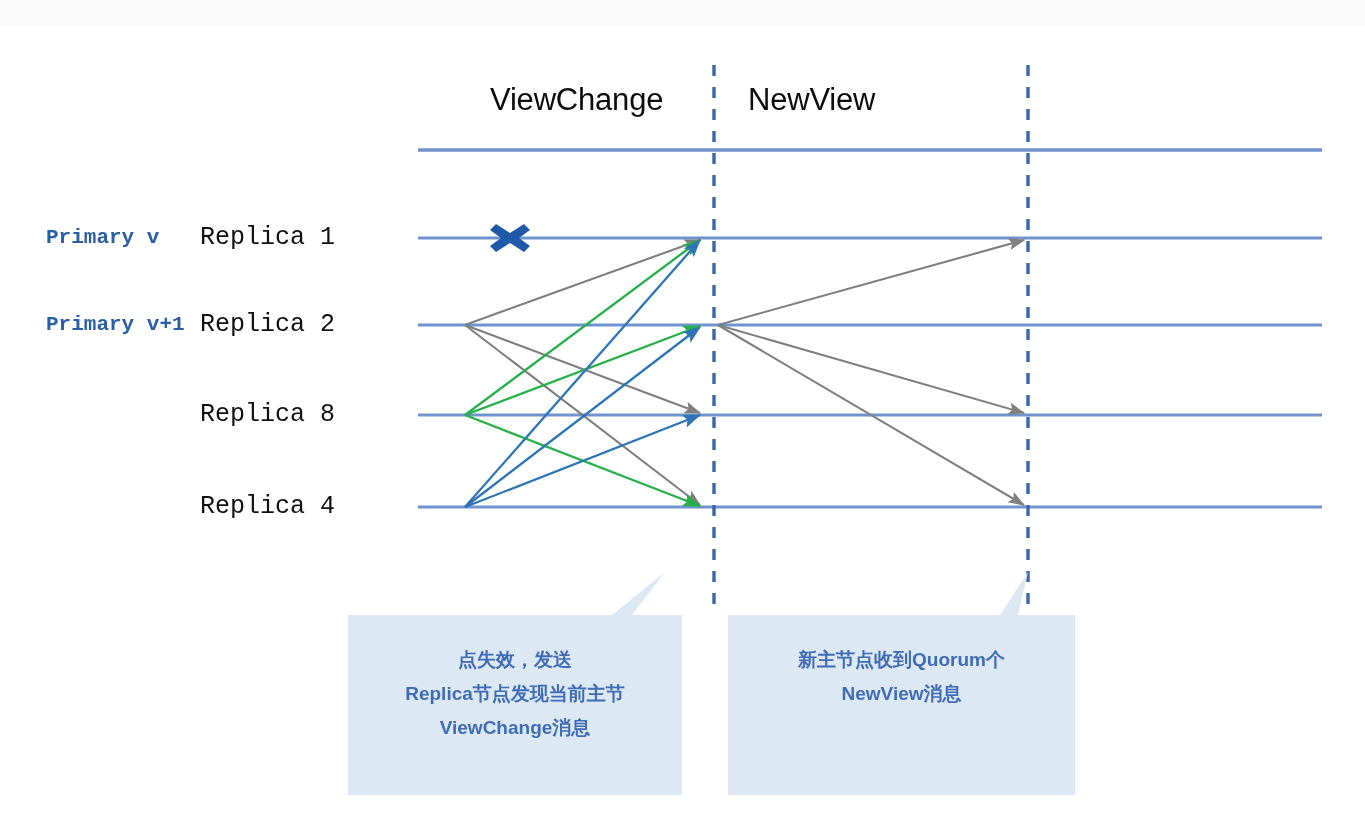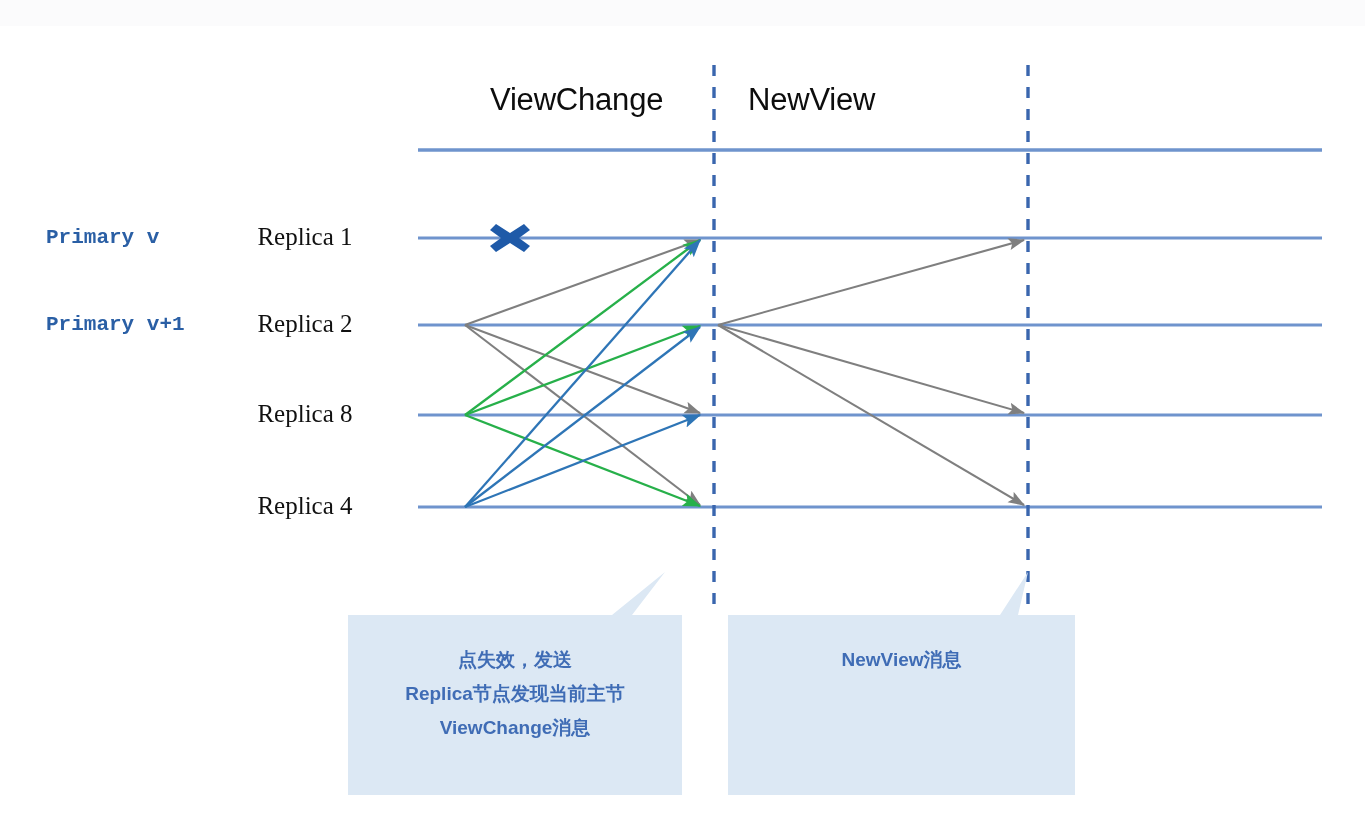--- a/index.html
+++ b/index.html
@@ -51,22 +51,22 @@
     color: #2a5fa5;
     font-weight: bold;
     white-space: nowrap;
     font-family: Liberation Mono, monospace;
   }
   .replica-label {
     position: absolute;
     font-size: 25px;
     color: #111111;
     white-space: nowrap;
-    text-align: center;
-    font-family: Liberation Serif, serif;
+    text-align: left;
+    font-family: Liberation Mono, monospace;
   }
   .callout-text {
     position: absolute;
     color: #3f6cb5;
     font-size: 19px;
     line-height: 34px;
     font-weight: bold;
     text-align: center;
     font-family: "Liberation Sans", "DejaVu Sans", sans-serif;
   }
@@ -151,16 +151,17 @@
   <div class="replica-label" style="left:200px; top:400px; width:210px;">Replica 8</div>
   <div class="replica-label" style="left:200px; top:492px; width:210px;">Replica 4</div>
 
   <div class="callout-text" style="left:358px; top:643px; width:314px;">
     <div>点失效，发送</div>
     <div>Replica节点发现当前主节</div>
     <div>ViewChange消息</div>
   </div>
 
   <div class="callout-text" style="left:738px; top:643px; width:327px;">
+    <div>新主节点收到Quorum个</div>
     <div>NewView消息</div>
   </div>
 
 </div>
 
 </body></html>

